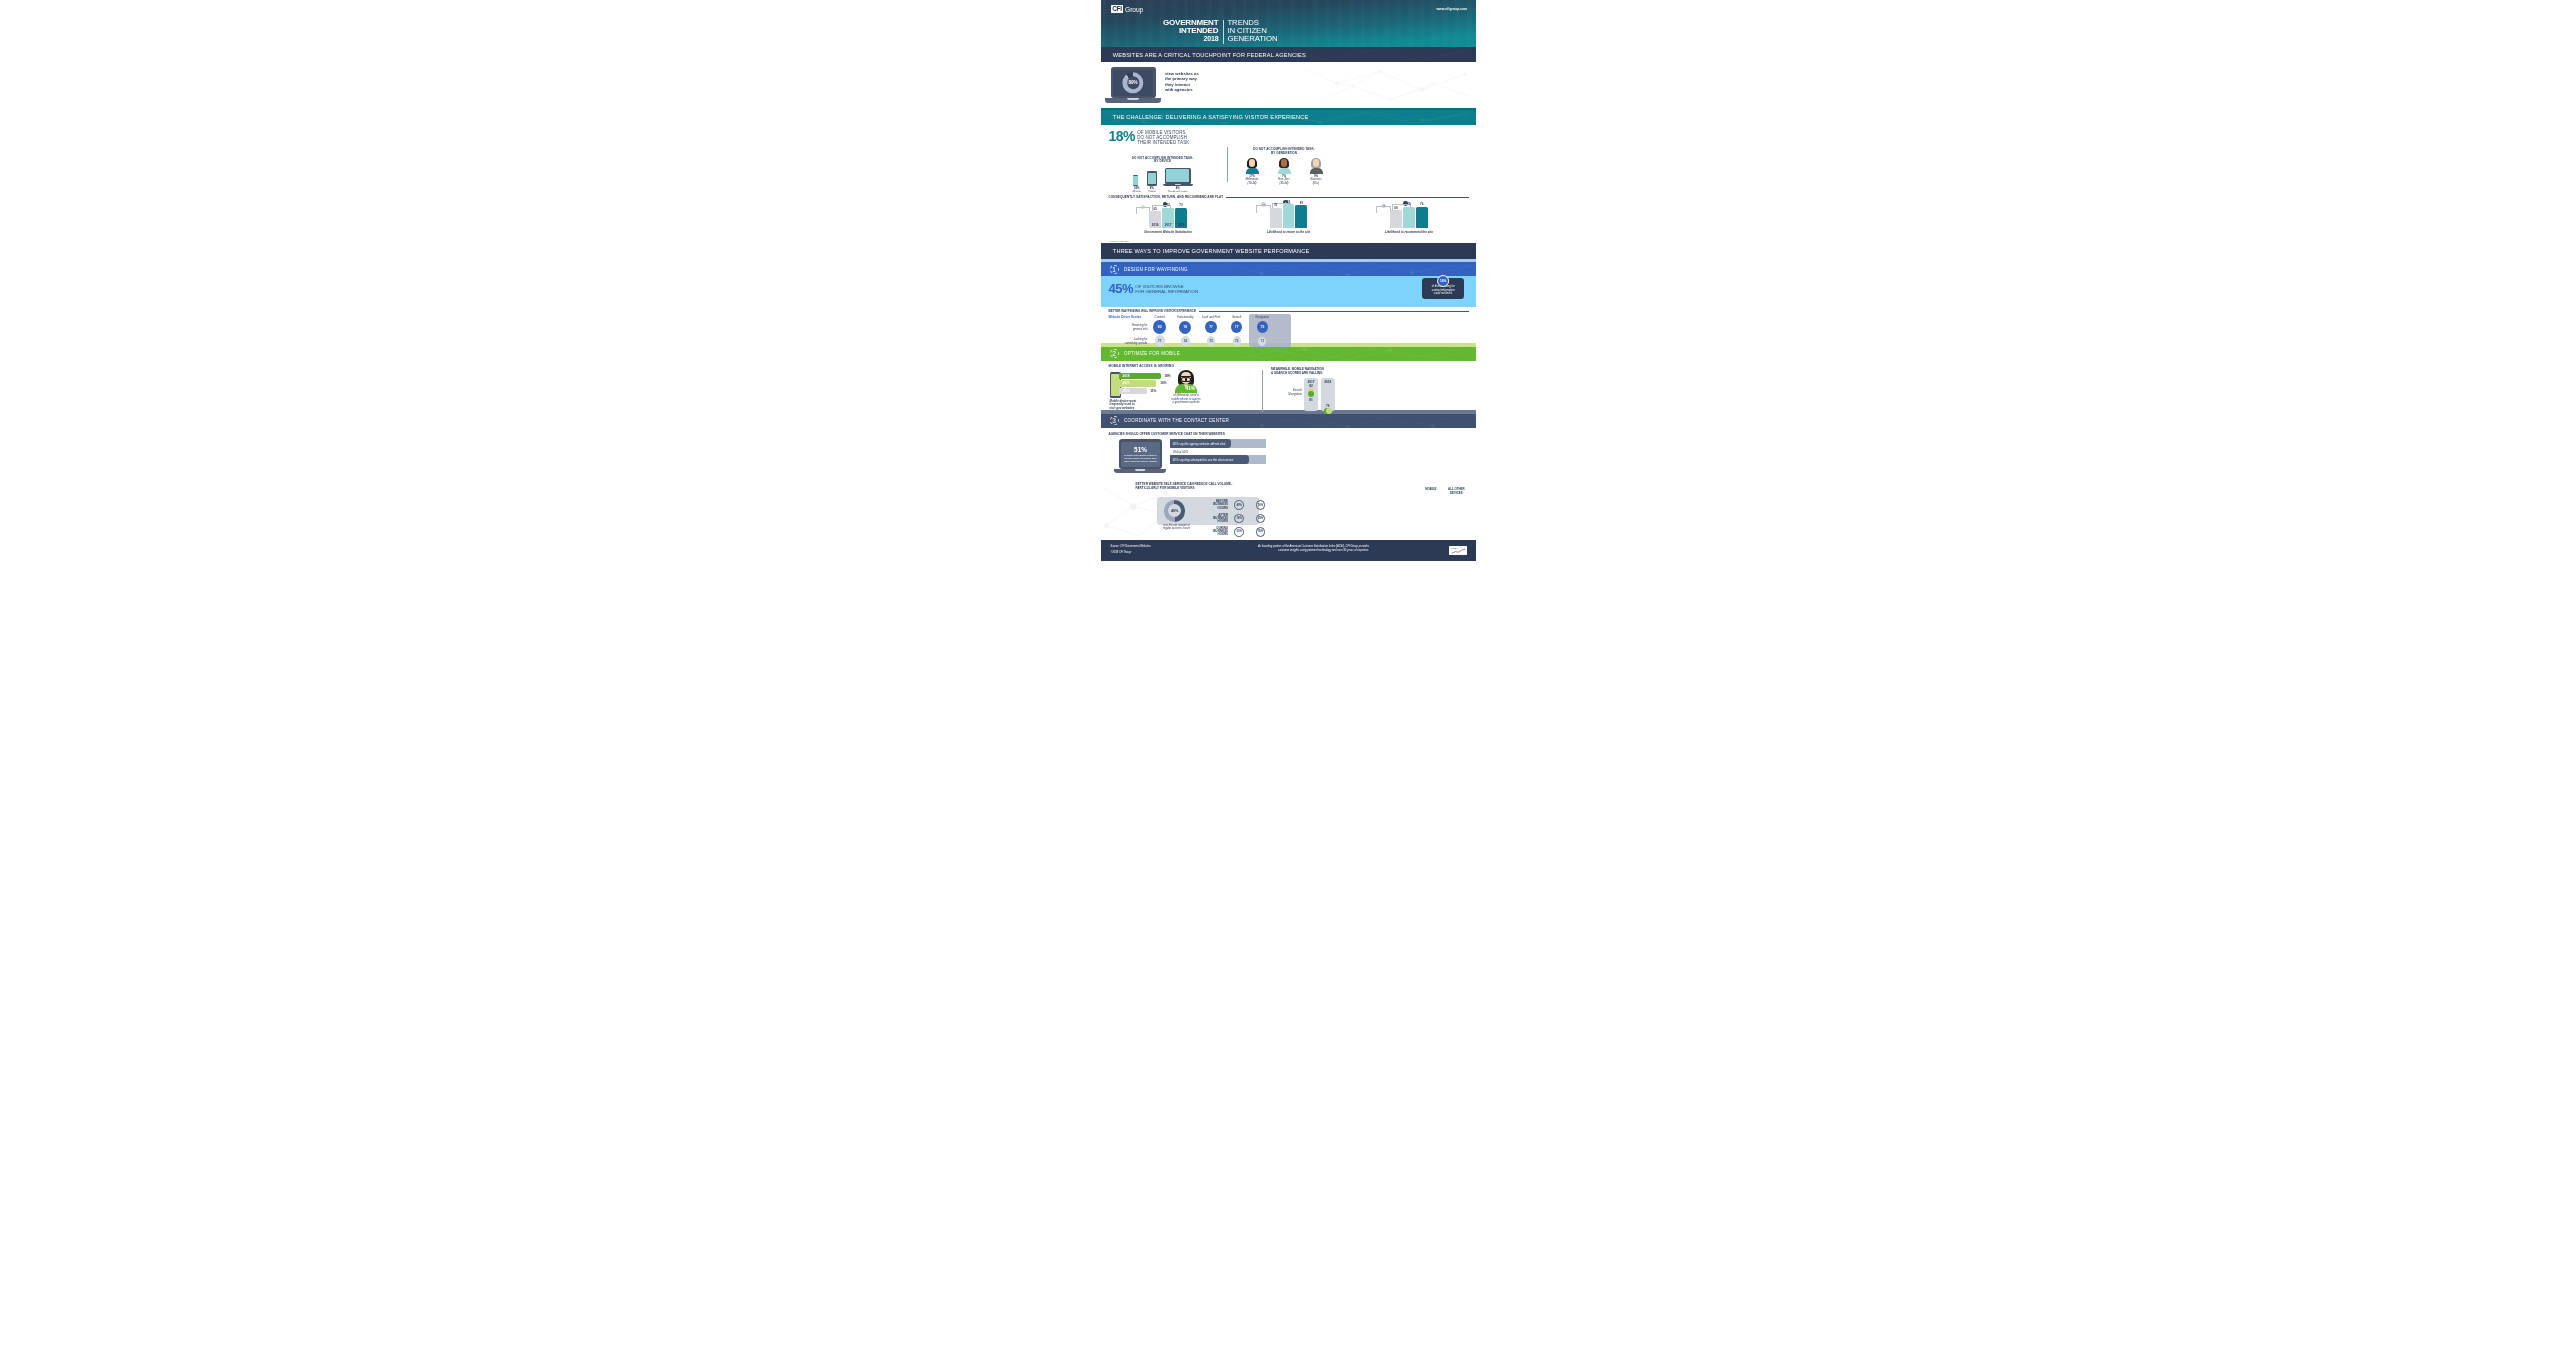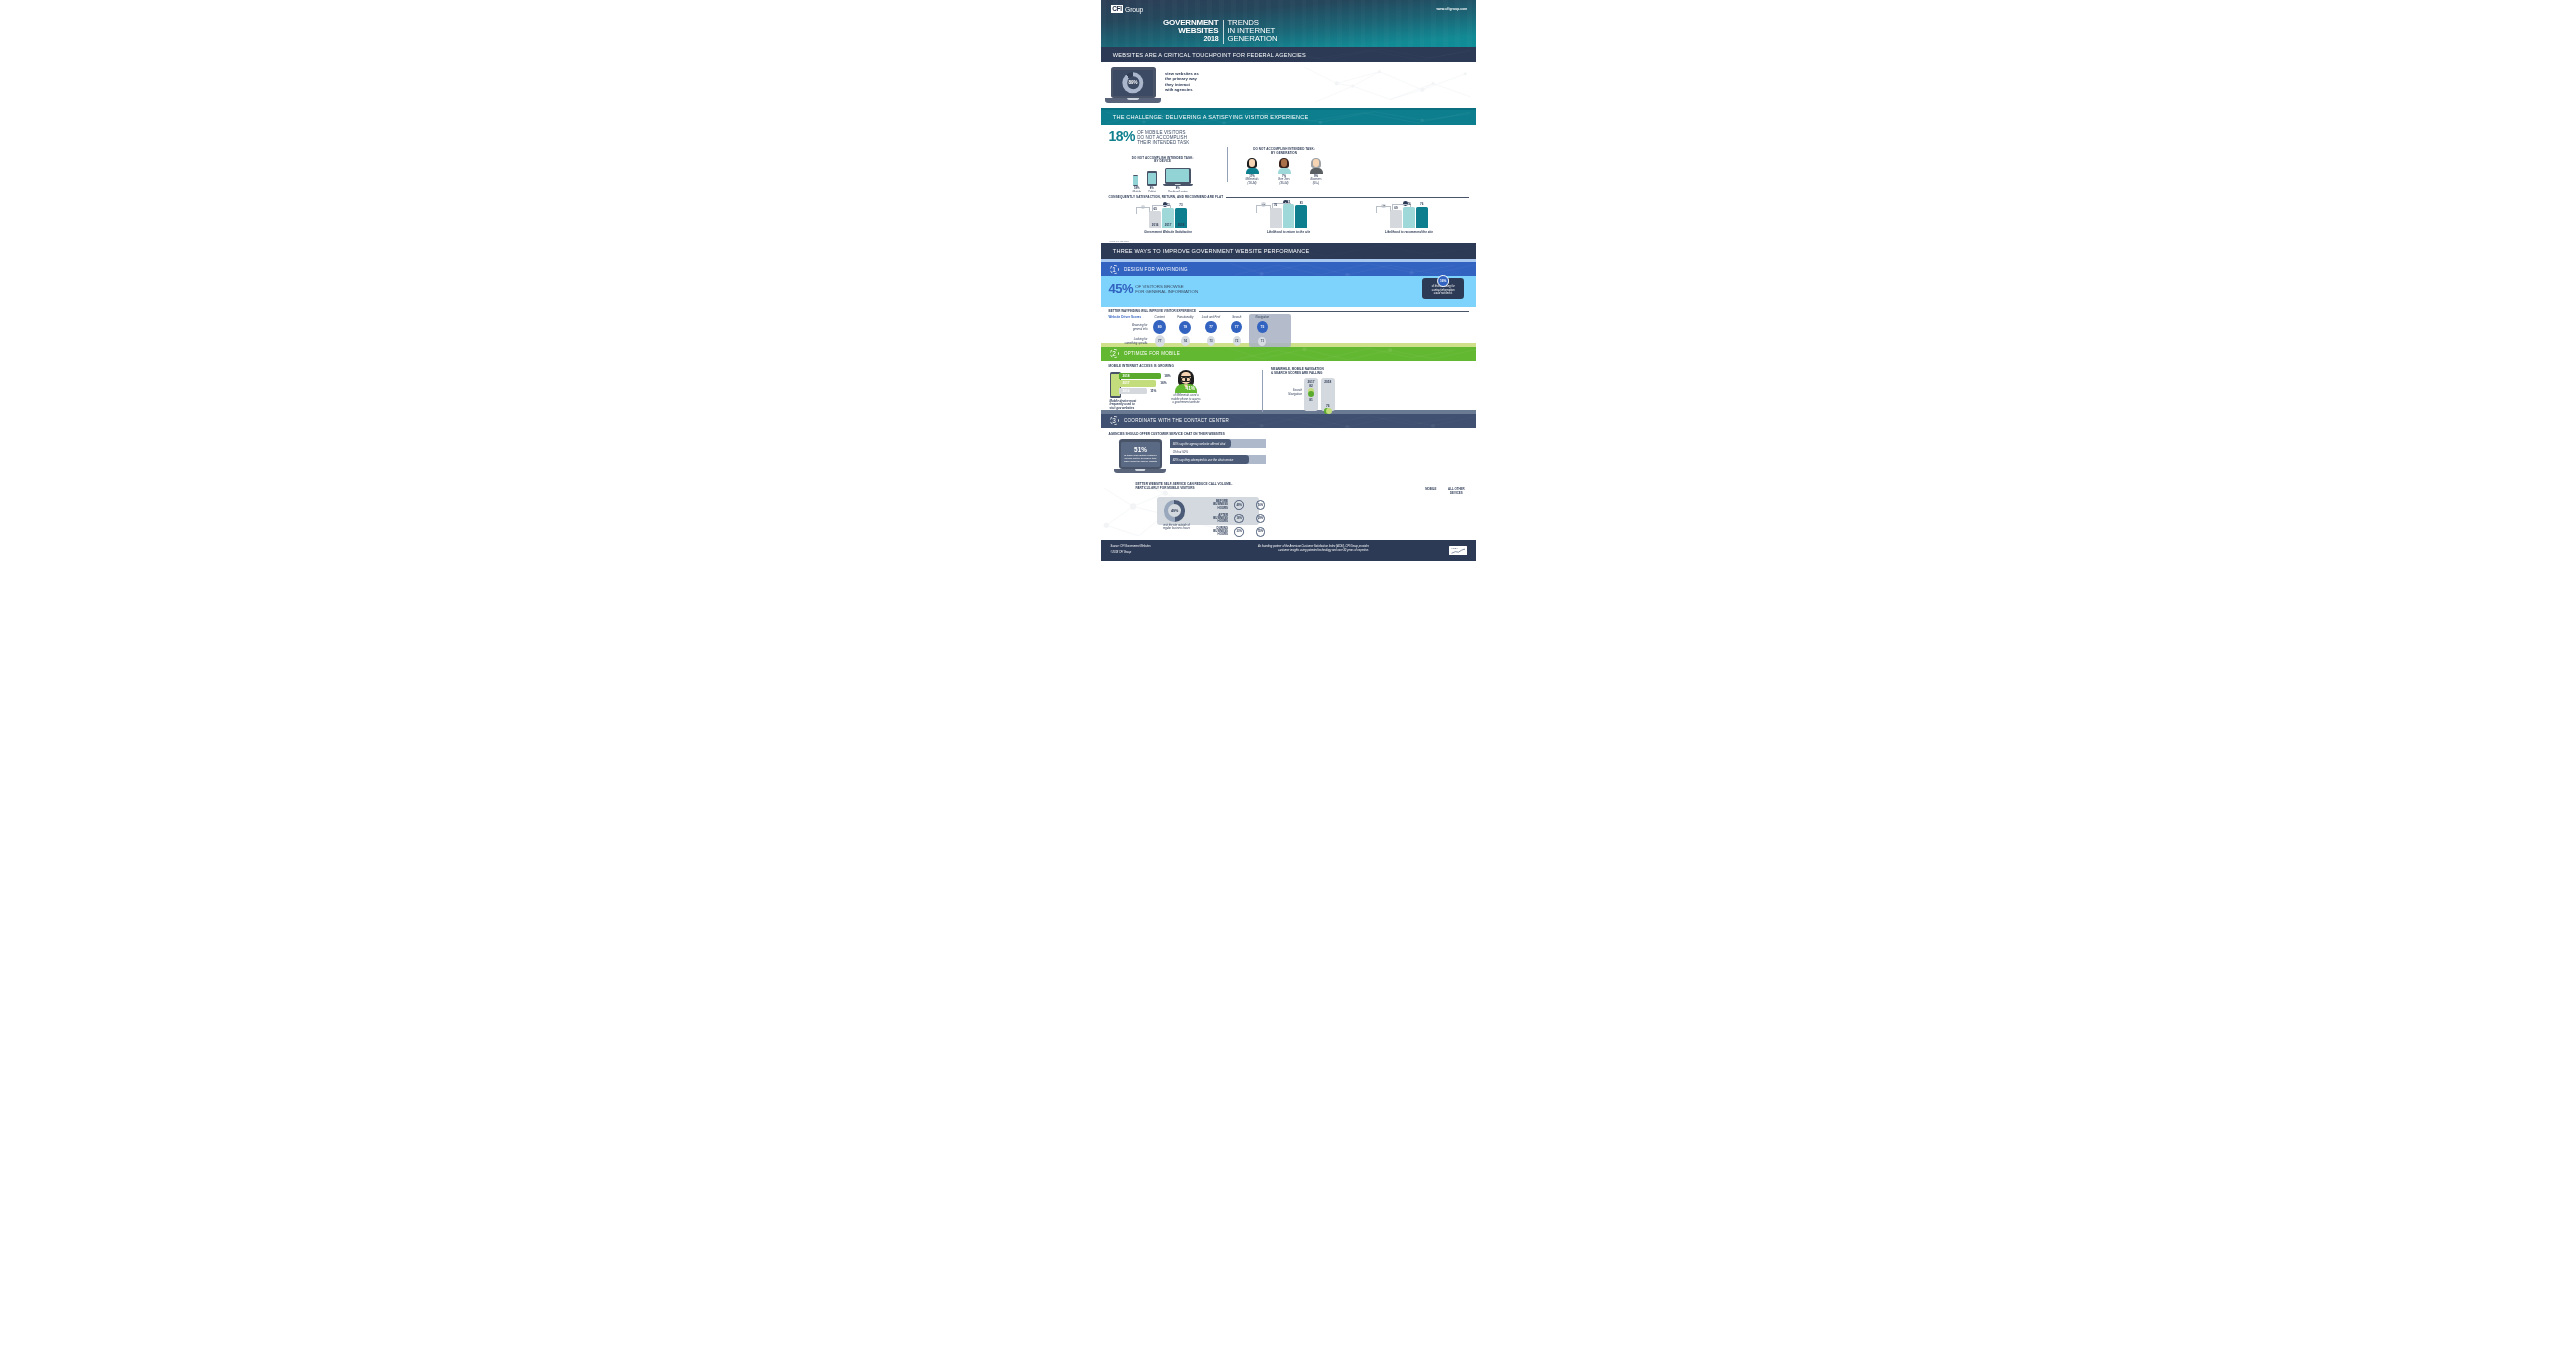--- a/index.html
+++ b/index.html
@@ -229,27 +229,27 @@
   <div class="hero">
     <div class="cols"></div>
     <div class="logo">
       <span class="cfi">CFI</span>
       <span class="grp">Group</span>
     </div>
     <div class="url">www.cfigroup.com</div>
     <div class="hero-title">
       <div class="ht-left">
         <div>GOVERNMENT</div>
-        <div>WEBSITES</div>
+        <div>INTENDED</div>
         <span class="yr">2018</span>
       </div>
       <div class="ht-div"></div>
       <div class="ht-right">
         <div>TRENDS</div>
-        <div>IN INTERNET</div>
+        <div>IN CITIZEN</div>
         <div>GENERATION</div>
       </div>
     </div>
   </div>
 
   <div class="band-dark">
     <svg class="net" viewBox="0 0 700 28">
       <g stroke="#ffffff" stroke-opacity="0.07" fill="none">
             <path d="M20 5 L90 22 L160 3 L240 25 L330 6 L420 24 L520 4 L610 20 L690 8"></path>
             <path d="M20 25 L110 6 L200 24 L300 4 L400 22 L500 6 L600 25 L690 5"></path>

